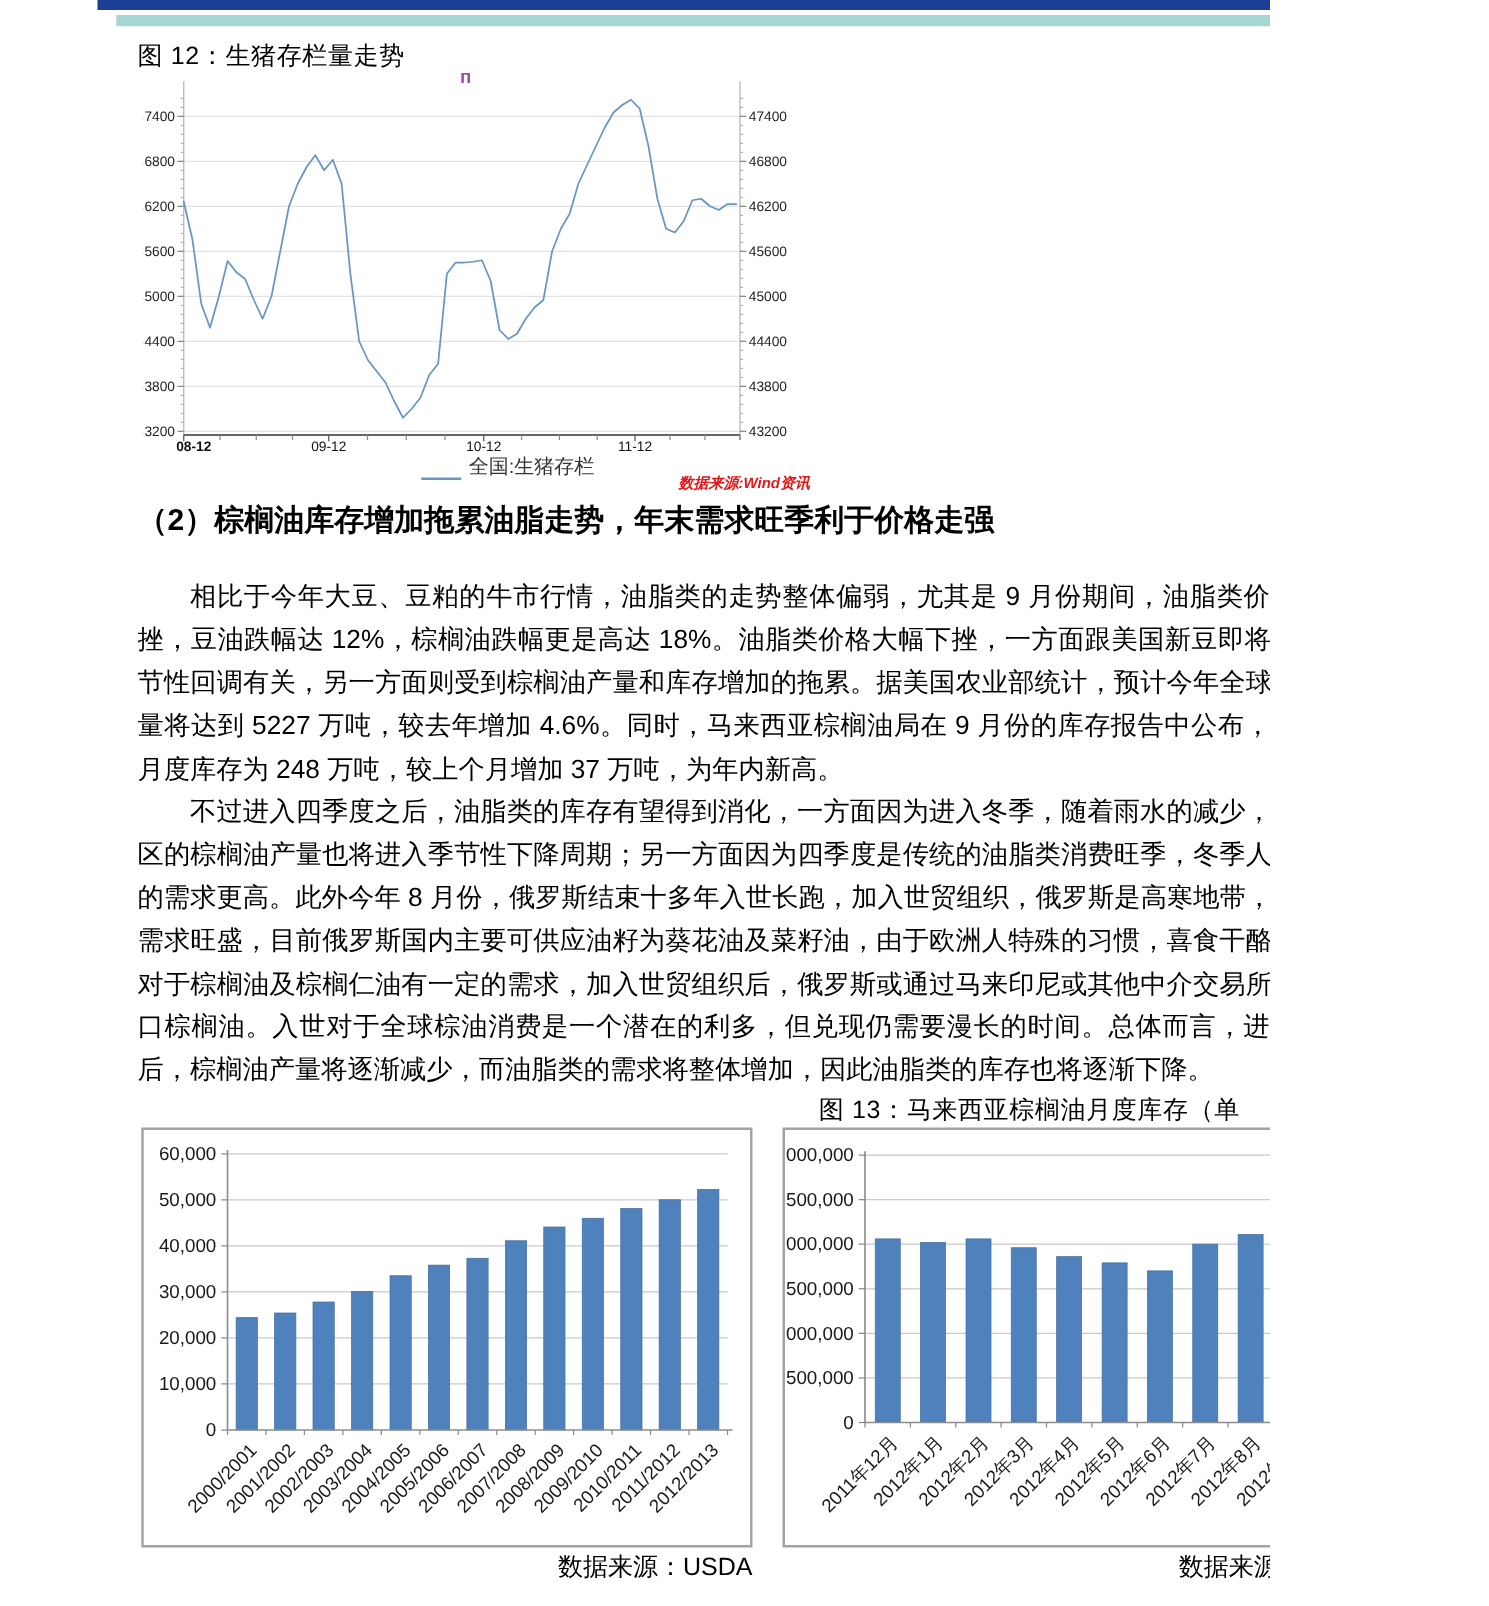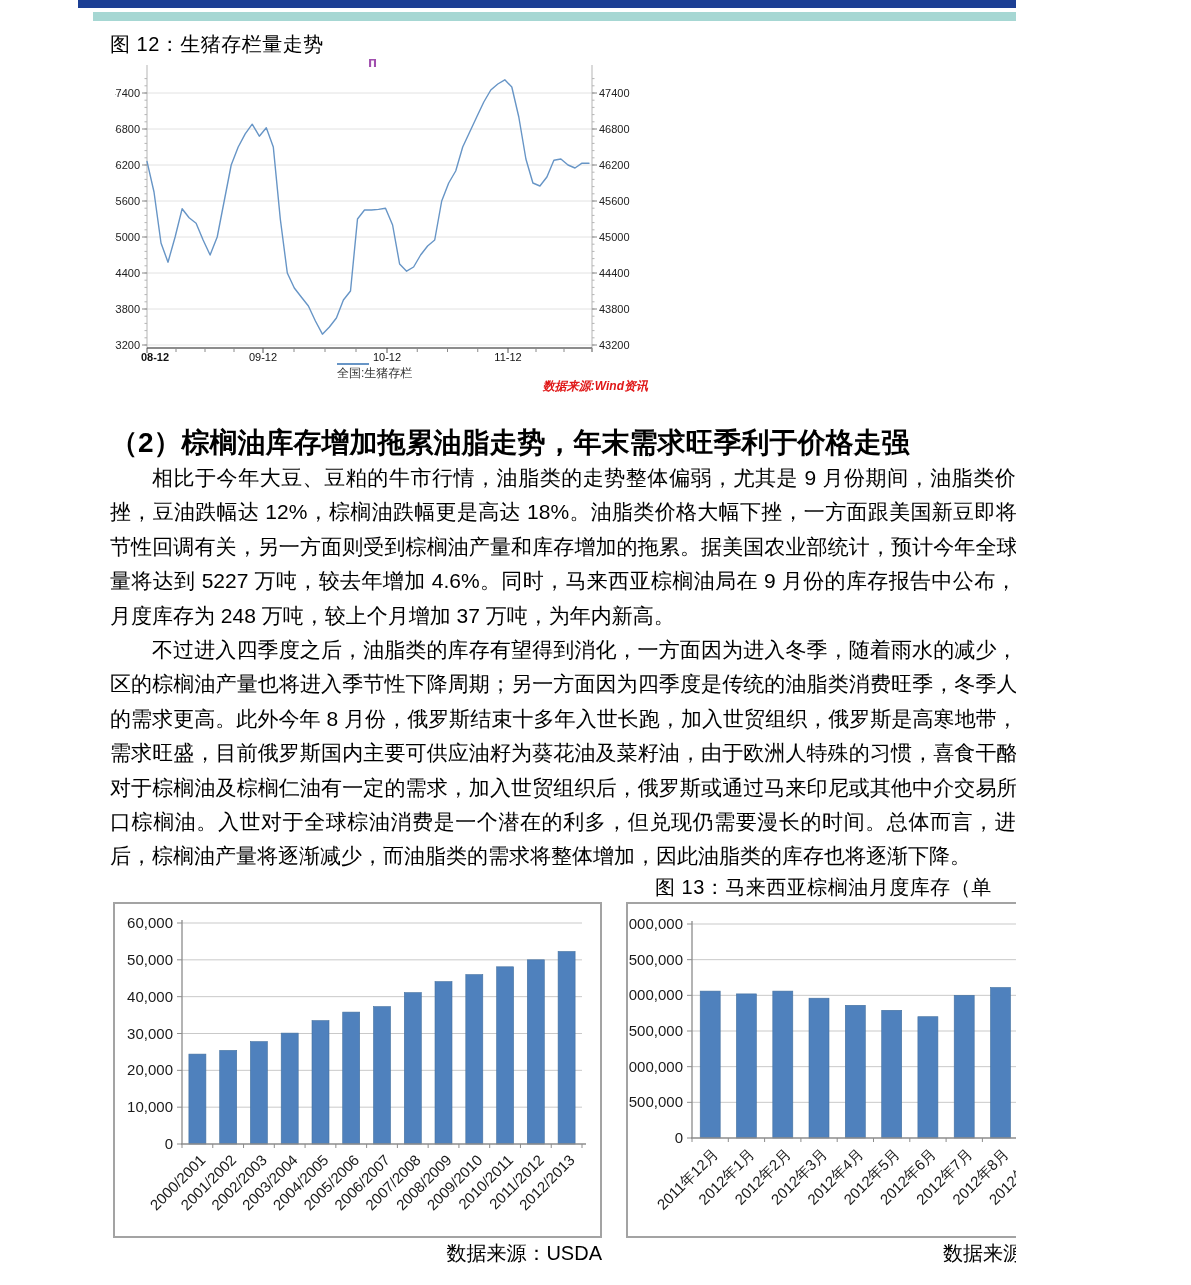--- a/index.html
+++ b/index.html
@@ -2,24 +2,24 @@
 <html><head>
 <meta charset="utf-8">
 <style>
   html,body{margin:0;padding:0;background:#ffffff;}
   .page{position:relative;width:1016px;height:1285px;background:#fff;overflow:hidden;
         font-family:"Liberation Sans","DejaVu Sans",sans-serif;color:#000;}
   .bar{position:absolute;}
   .fig-title{position:absolute;font-size:20px;letter-spacing:.5px;}
   .linechart-wrap{position:absolute;left:115px;top:45px;width:560px;height:352px;}
   .overlay-glyph{position:absolute;left:253px;top:8px;color:#a14fae;font-size:15px;font-weight:bold;}
-  .legend{position:absolute;left:222px;top:318px;display:flex;align-items:flex-start;font-size:12px;color:#333;flex-direction:column;}
+  .legend{position:absolute;left:222px;top:318px;display:flex;align-items:flex-end;font-size:16px;color:#333;}
   .legend .swatch{display:inline-block;width:32px;height:0;border-top:2px solid #6795c6;margin-right:6px;}
   .wind-src{position:absolute;right:27px;top:333px;font-size:12px;font-weight:bold;font-style:italic;color:#e01818;margin-left:48px;}
-  .heading{position:absolute;left:110px;top:424px;width:995px;font-size:28px;font-weight:bold;}
+  .heading{position:absolute;left:110px;top:400px;width:995px;font-size:24px;font-weight:bold;}
   .bodytext{position:absolute;left:110px;top:461px;width:992px;font-size:21px;line-height:34.4px;text-align:justify;}
   .bodytext p{margin:0;text-indent:2em;}
   .chart-box{position:absolute;border:2px solid #a3a3a3;background:#fff;}
   #box13{left:113px;top:902px;width:485px;height:332px;}
   #box14{left:626px;top:902px;width:458px;height:332px;}
   .caption{position:absolute;top:1240px;font-size:20px;text-align:right;}
   #cap13{left:113px;width:489px;}
   #cap14{left:626px;width:476px;}
   svg text{font-family:"Liberation Sans","DejaVu Sans",sans-serif;}
 </style>

